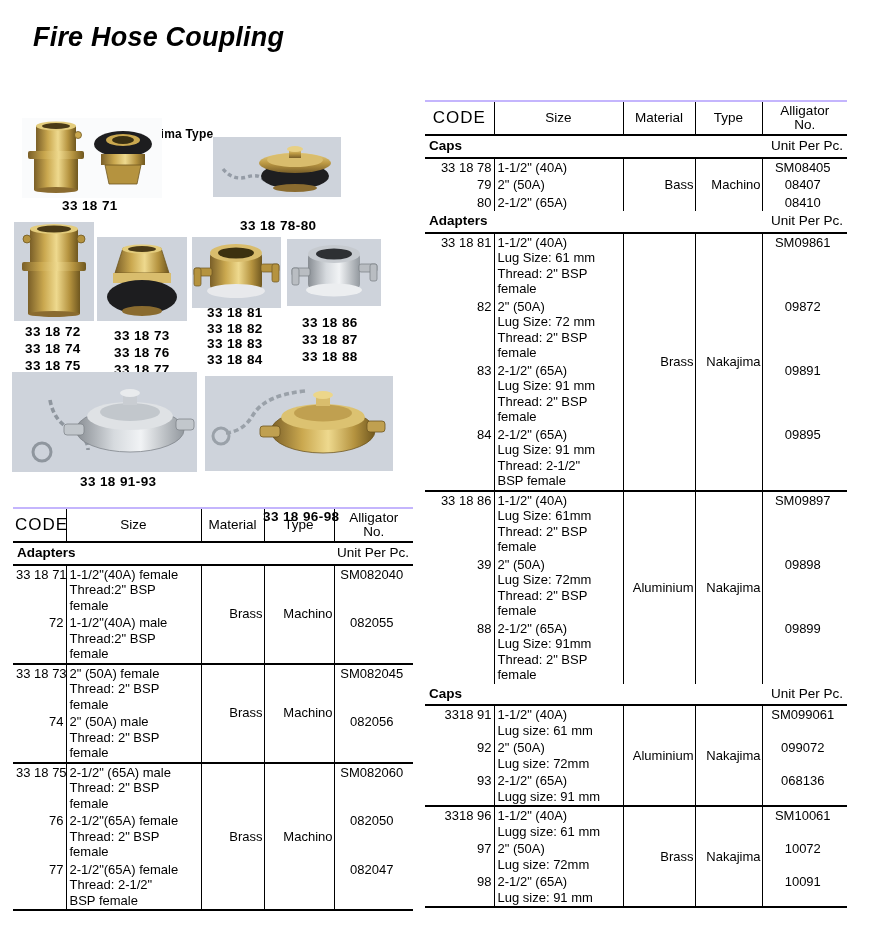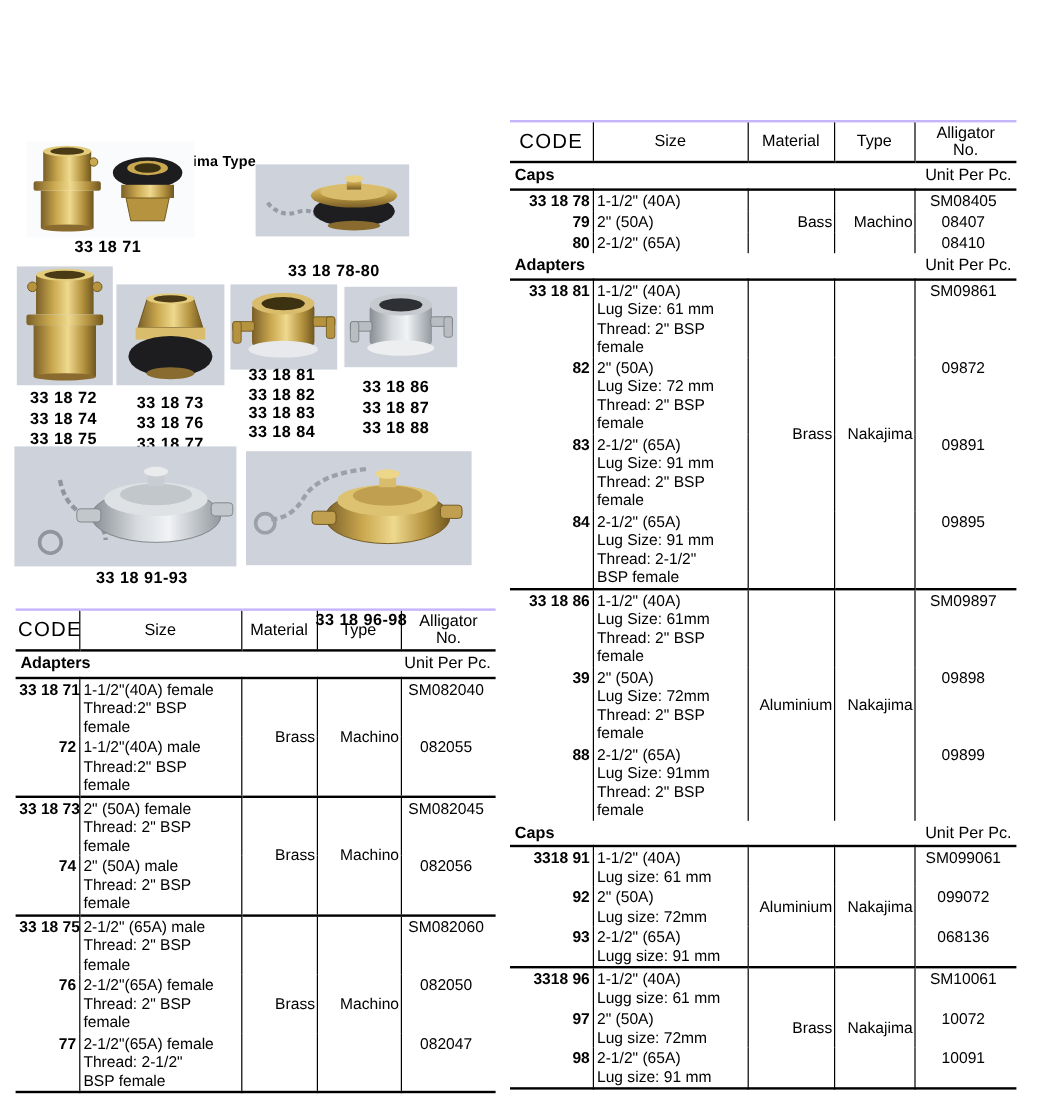--- a/index.html
+++ b/index.html
@@ -18,30 +18,31 @@
 
   table.ptable { position:absolute; border-collapse:collapse; table-layout:fixed; border-bottom:2px solid #000; }
   .ptable td { vertical-align:top; padding:1px 3px; font-size:13px; line-height:15.5px; }
   tr.hdr td { border-top:2px solid #c4b5fd; border-bottom:2px solid #000; text-align:center; vertical-align:middle; padding:2px; font-size:13.5px; line-height:14px; }
   tr.hdr td.h-code { font-size:17px; letter-spacing:1px; font-weight:normal; }
   td.bl { border-left:1.5px solid #000; }
   tr.sec td { border-bottom:2px solid #000; padding:2px 4px 3px 4px; font-size:13.5px; }
   tr.sec .sec-label { float:left; font-weight:bold; }
   tr.sec .sec-unit { float:right; font-weight:normal; }
   tr.gs td { border-top:2px solid #000; }
-  td.code { font-weight:bold; text-align:right; padding-right:2px; white-space:nowrap; }
+  td.code { font-weight:normal; text-align:right; padding-right:2px; white-space:nowrap; }
   td.size { white-space:pre-line; }
   td.mat, td.typ { text-align:right; vertical-align:middle; padding:16px 1px; }
   td.all { text-align:center; padding-right:7px;margin-left:28px; }
 </style>
 </head>
 <body>
 
 <div class="page">
 
+  <div class="title">Fire Hose Coupling</div>
   <div class="subtitle">Machino/Nakajima Type</div>
 
   <div class="photo white" style="left:22px; top:118px; width:140px; height:80px;">
     <svg width="140" height="80" viewBox="0 0 140 80">
       <defs>
         <linearGradient id="br1" x1="0" y1="0" x2="1" y2="0">
           <stop offset="0" stop-color="#7a5f28"></stop>
             <stop offset="0.3" stop-color="#caa84f"></stop>
           <stop offset="0.55" stop-color="#eed98e"></stop>
             <stop offset="0.8" stop-color="#b5933f"></stop>

